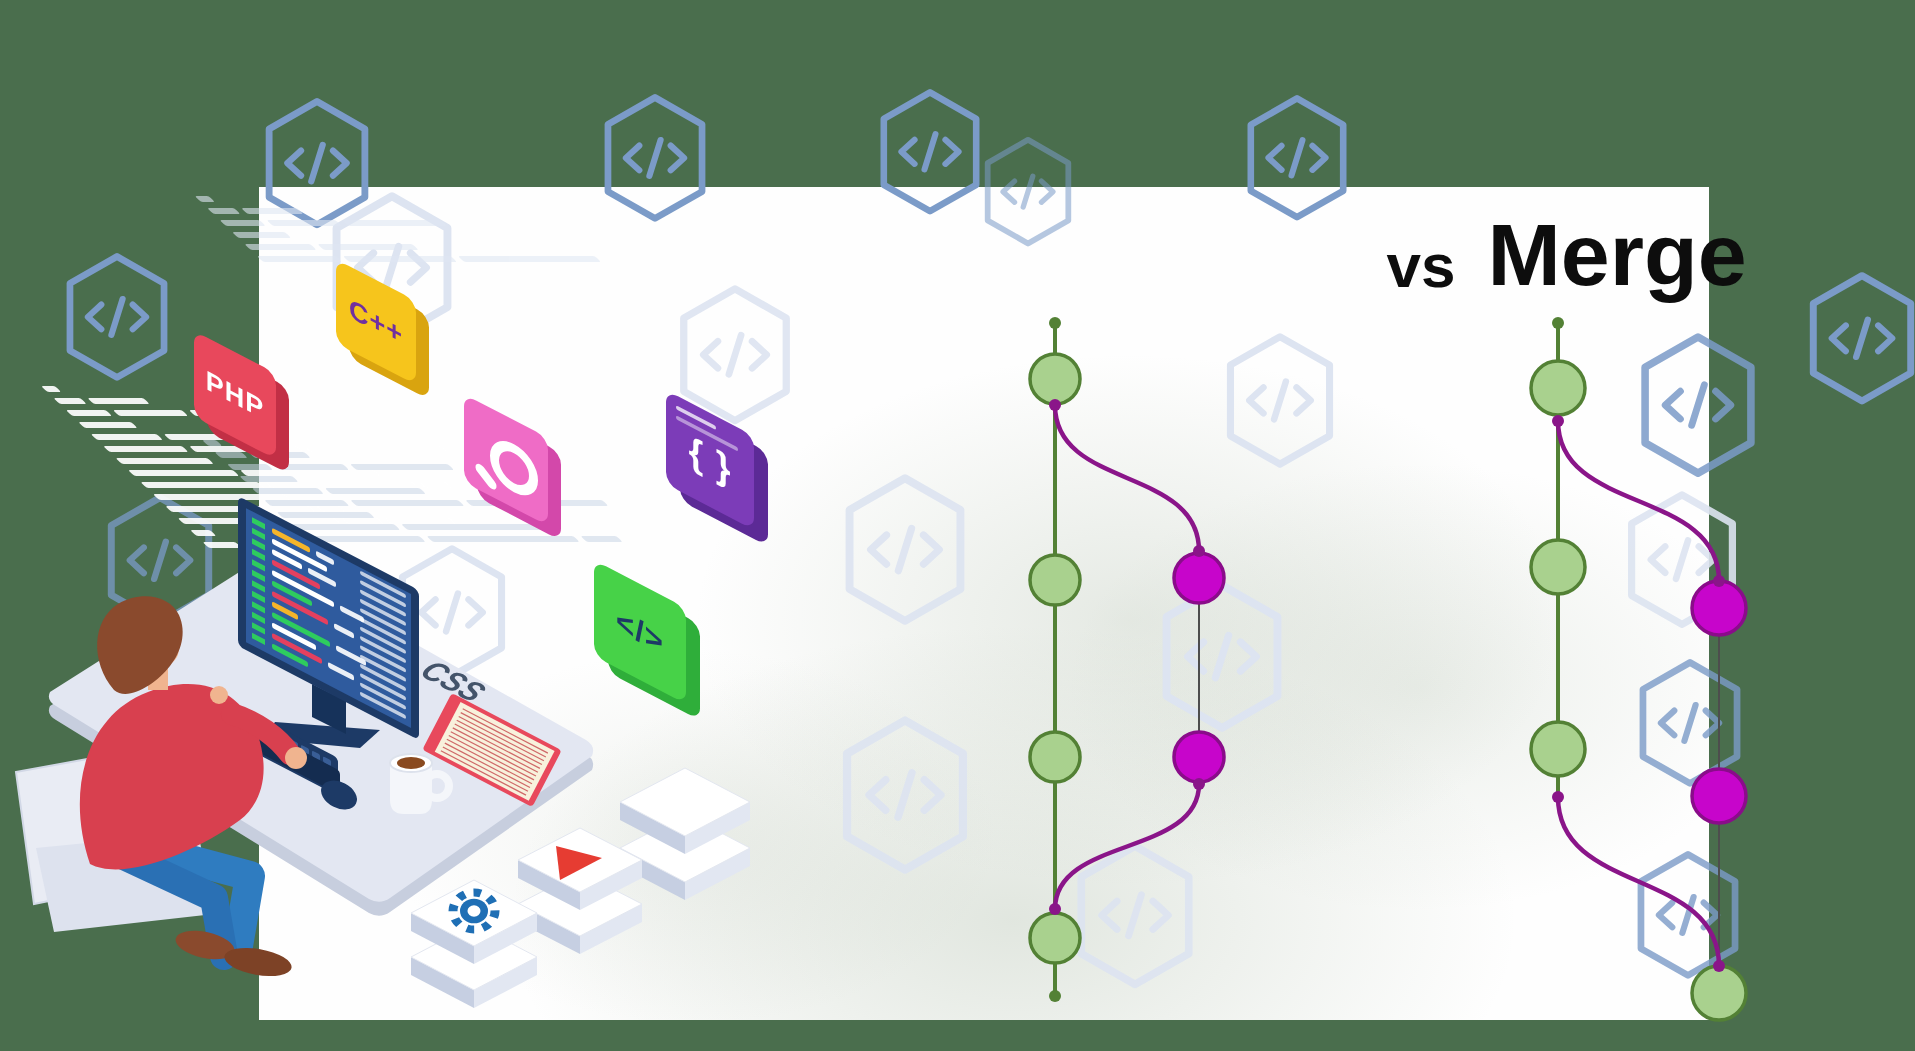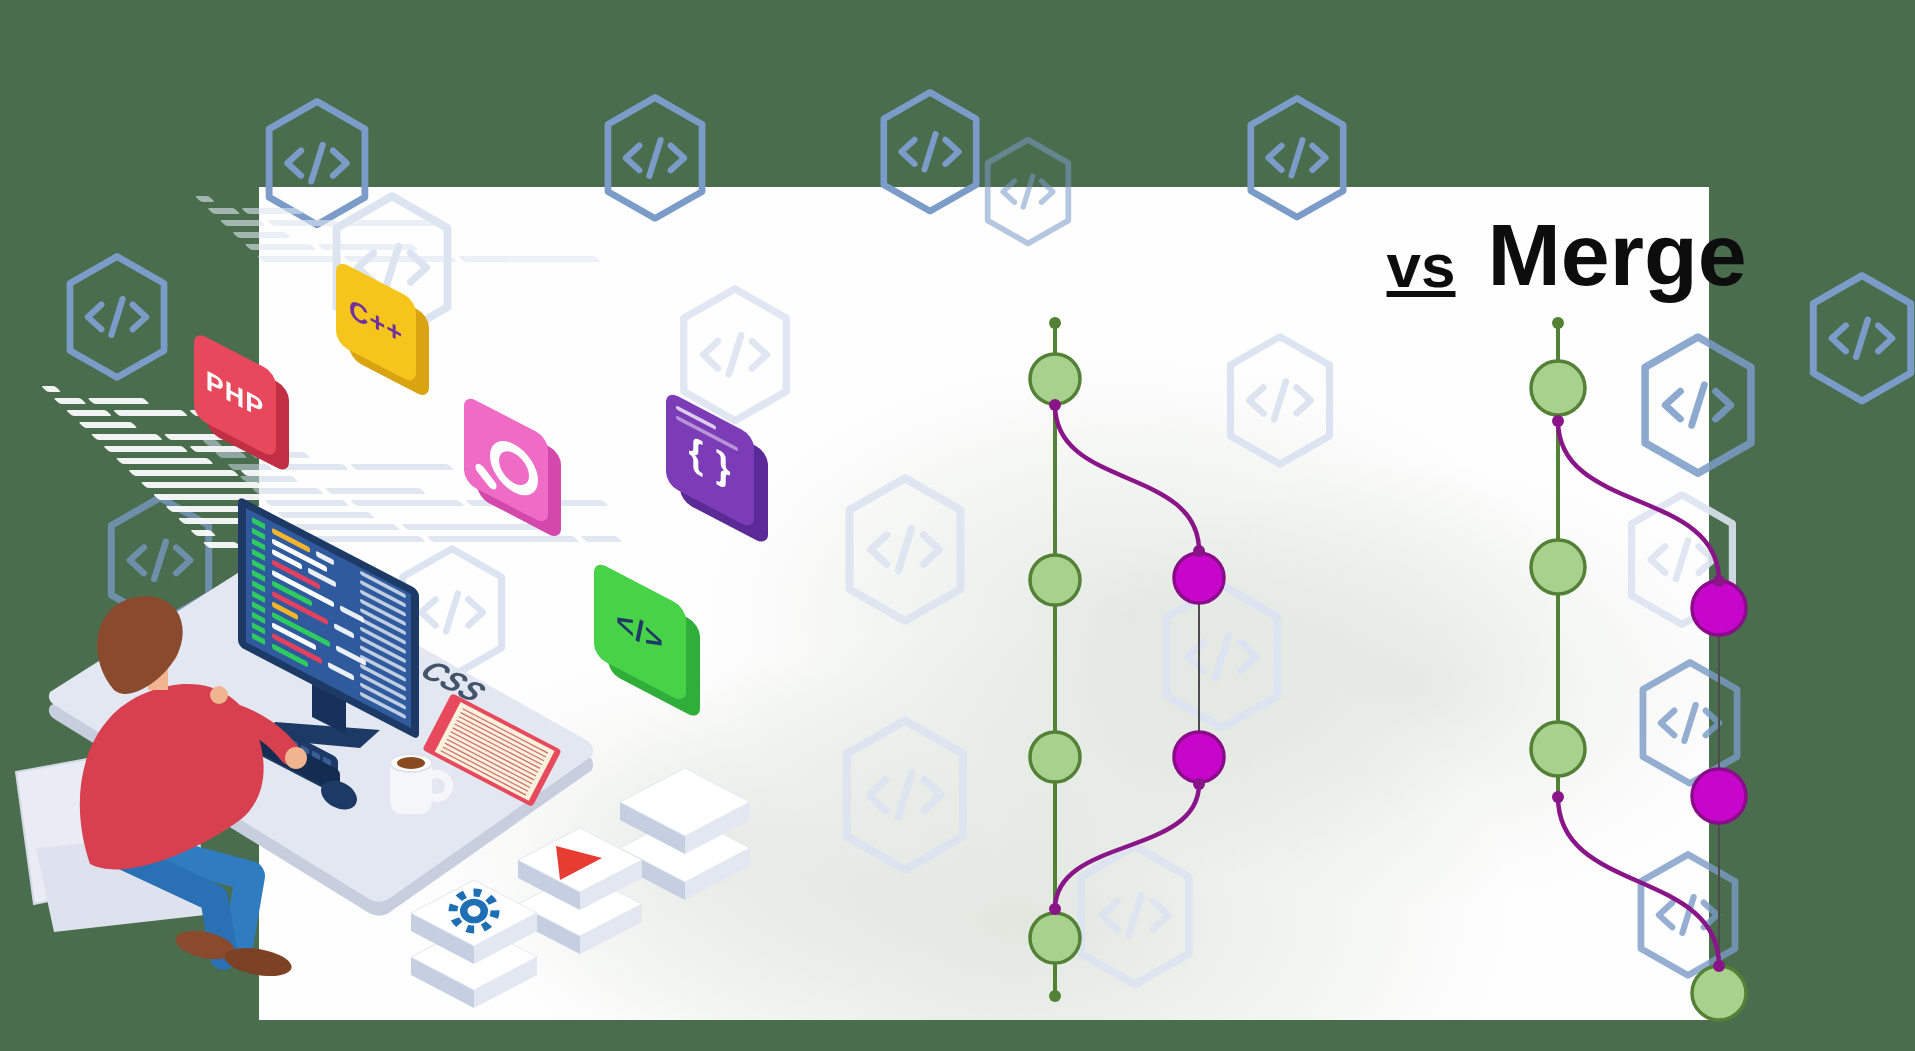--- a/index.html
+++ b/index.html
@@ -38,21 +38,21 @@
   .badge-braces .lbl{color:#fff;font-size:38px;}
   .badge-braces .bar{position:absolute;height:4px;background:rgba(255,255,255,.75);border-radius:2px;}
   .bar1{left:10px;top:10px;width:40px;}
   .bar2{left:10px;top:20px;width:62px;opacity:.6;}
   .badge-code{left:594px;top:584px;width:92px;height:96px;background:#47d248;box-shadow:14px 9px 0 #2fae3a;}
   .badge-code .lbl{color:#1d3a66;font-size:31px;font-weight:900;}
   
   .title{position:absolute;color:var(--title,#0d0d0d);font-weight:bold;transform:translateX(-50%);z-index:7;white-space:nowrap;}
   .title-git{left:1386px;top:72px;font-size:92px;}
   .title-merge{left:1086px;top:204px;font-size:88px;}
-  .title-vs{left:1421px;top:230px;font-size:62px;font-weight:600;text-decoration:underline;}
+  .title-vs{left:1421px;top:230px;font-size:62px;font-weight:600;}
   .title-rebase{left:1617px;top:204px;font-size:88px;}
   #git-graphs{position:absolute;left:0;top:0;z-index:8;pointer-events:none;}
 </style>
 </head>
 <body>
 
 <div id="viewport" style="--bg: #4a6e4d;">
 
   <div id="canvas"></div>
 

